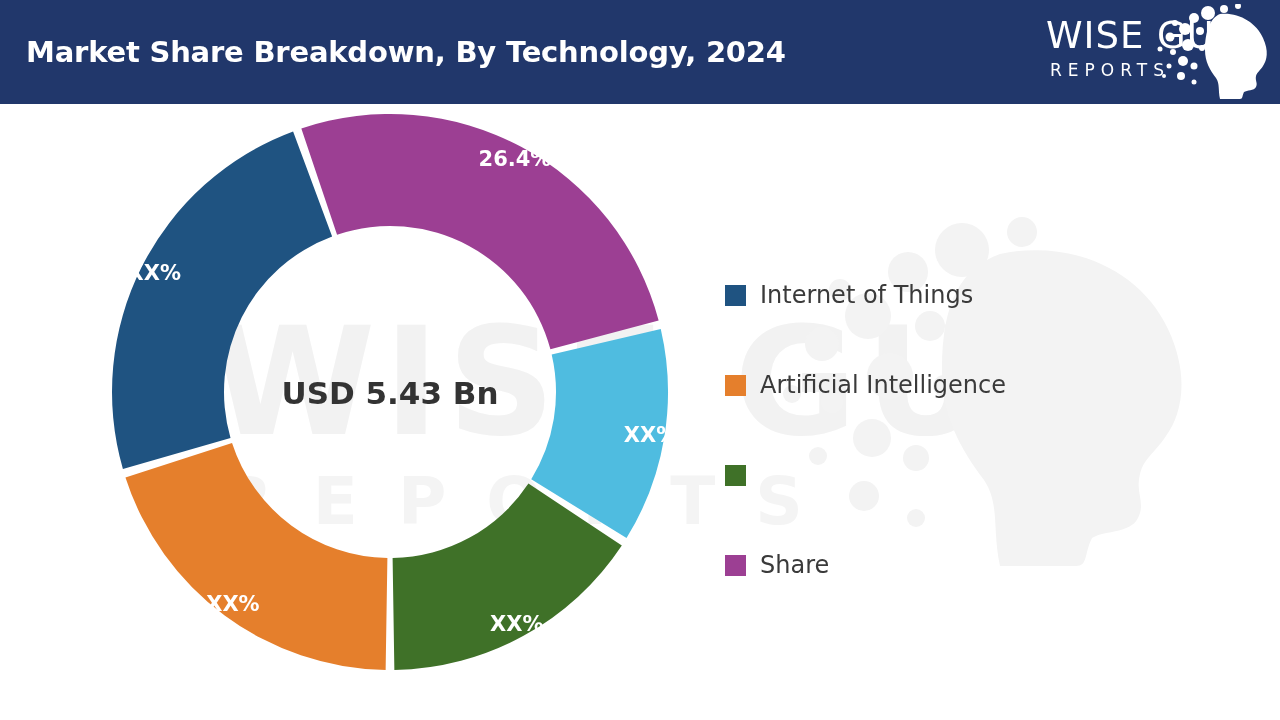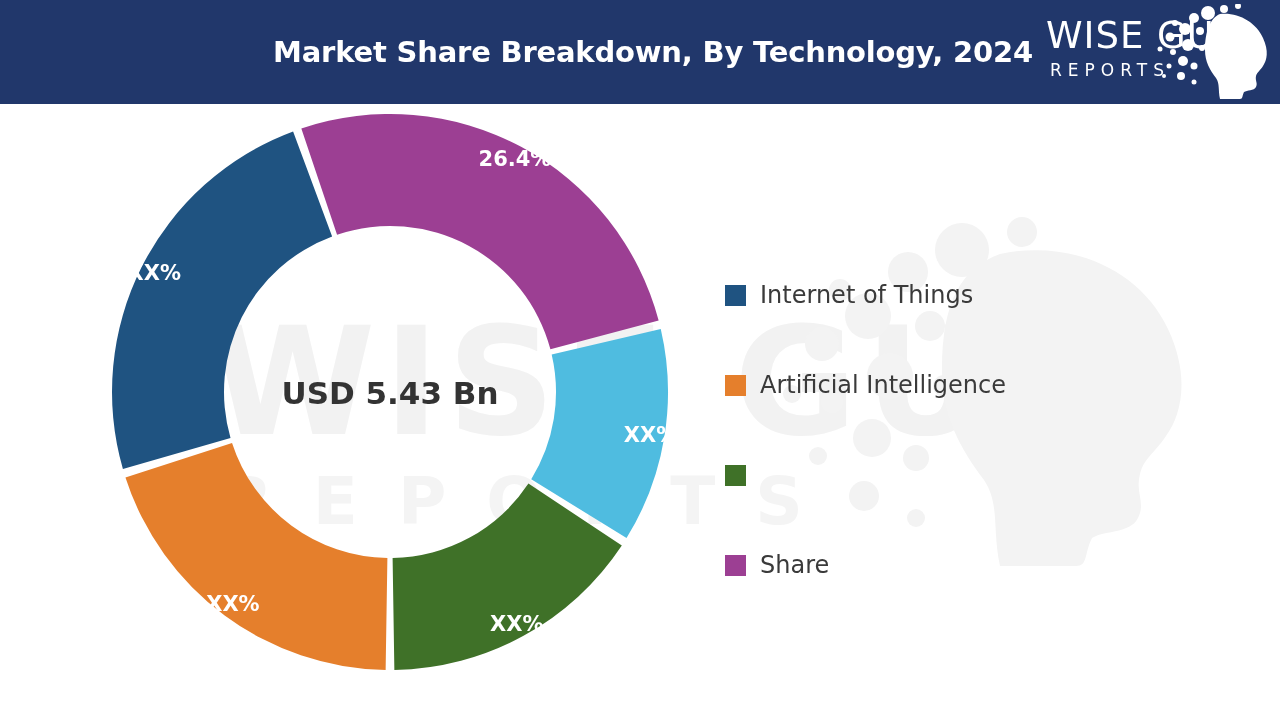--- a/index.html
+++ b/index.html
@@ -17,21 +17,21 @@
 
   
   #header-bar {
     position: absolute;
     left: 0; top: 0;
     width: 1280px;
     height: 104px;
     background: #21376b;
     display: flex;
     align-items: center;
-    justify-content: center;
+    justify-content: flex-start;
     box-sizing: border-box;
   }
   #page-title {
     color: #ffffff;
     font-family: "DejaVu Sans", "Liberation Sans", sans-serif;
     font-size: 29px;
     font-weight: bold;
     letter-spacing: -0.2px;
     margin-left: 26px;
     white-space: nowrap;

